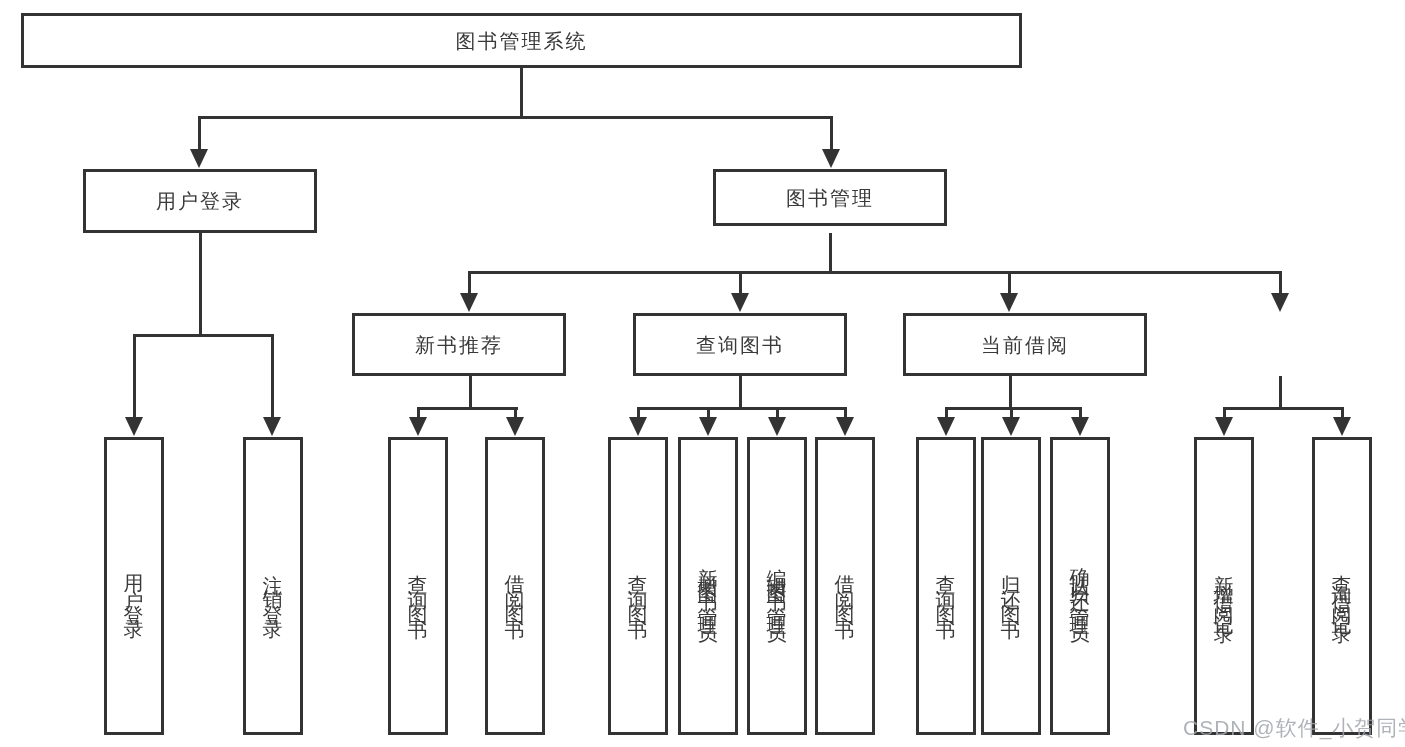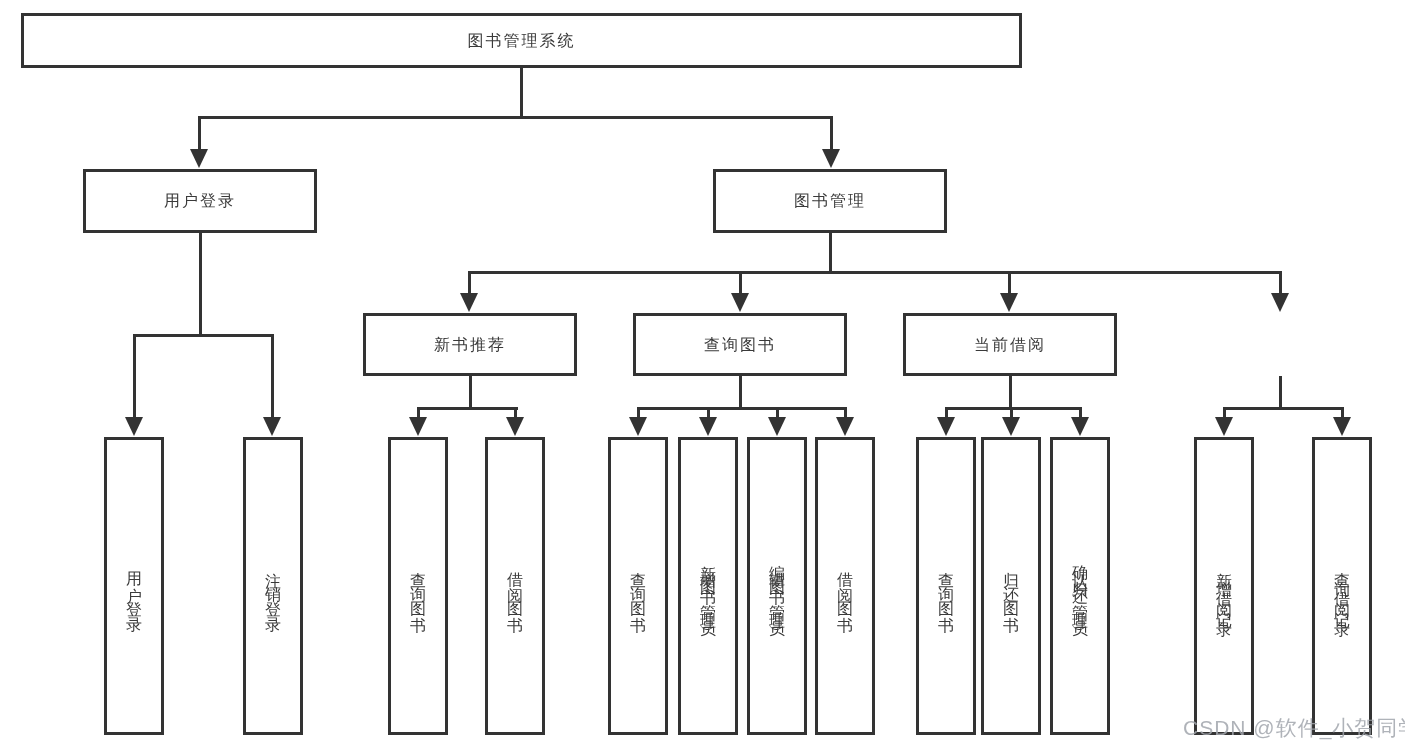--- a/index.html
+++ b/index.html
@@ -16,21 +16,21 @@
     width:1405px;height:747px;
     background:var(--bg);
     overflow:hidden;
   }
   .box{
     position:absolute;
     border:3px solid var(--line);
     background:var(--bg);
     color:var(--text);
     display:flex;align-items:center;justify-content:center;
-    font-size:16px;
+    font-size:20px;
     letter-spacing:2px;
     line-height:1;
   }
   .vbox{
     writing-mode:vertical-rl;
     text-orientation:mixed;
     display:flex;align-items:center;justify-content:center;
     letter-spacing:15px;
     padding-top:6px;
   }
@@ -69,41 +69,41 @@
   <div class="box" style="left:21px;top:13px;width:1001px;height:55px">图书管理系统</div>
 
   <div>
     <div class="line vline" style="left:519.5px;top:67px;height:50px"></div>
     <div class="line hline" style="left:197.5px;top:115.5px;width:635px"></div>
     <div class="arrow" style="left:197.5px;top:117px;height:32px"></div>
     <div class="arrow" style="left:829.5px;top:117px;height:32px"></div>
   </div>
 
   <div class="box" style="left:83px;top:169px;width:234px;height:64px">用户登录</div>
-  <div class="box" style="left:713px;top:169px;width:234px;height:64px">图书管理</div>
+  <div class="box" style="left:713px;top:169px;width:234px;height:57px">图书管理</div>
 
   <div>
     <div class="line vline" style="left:198.5px;top:233px;height:103px"></div>
     <div class="line hline" style="left:132.5px;top:333.5px;width:141px"></div>
     <div class="arrow" style="left:132.5px;top:335px;height:82px"></div>
     <div class="arrow" style="left:270.5px;top:335px;height:82px"></div>
   </div>
 
   <div>
     <div class="line vline" style="left:828.5px;top:233px;height:41px"></div>
     <div class="line hline" style="left:467.5px;top:270.5px;width:814px"></div>
     <div class="arrow" style="left:467.5px;top:272px;height:21px"></div>
     <div class="arrow" style="left:738.5px;top:272px;height:21px"></div>
     <div class="arrow" style="left:1007.5px;top:272px;height:21px"></div>
     <div class="arrow" style="left:1278.5px;top:272px;height:21px"></div>
   </div>
 
-  <div class="box" style="left:363px;top:313px;width:214px;height:63px">新书推荐</div>
+  <div class="box" style="left:352px;top:313px;width:214px;height:63px">新书推荐</div>
   <div class="box" style="left:633px;top:313px;width:214px;height:63px">查询图书</div>
-  <div class="box" style="left:903px;top:313px;width:214px;height:63px">当前借阅</div>
+  <div class="box" style="left:903px;top:313px;width:244px;height:63px">当前借阅</div>
 
   <div>
     <div class="line vline" style="left:468.5px;top:376px;height:33px"></div>
     <div class="line hline" style="left:416.5px;top:406.5px;width:101px"></div>
     <div class="arrow" style="left:416.5px;top:408px;height:9px"></div>
     <div class="arrow" style="left:513.5px;top:408px;height:9px"></div>
   </div>
 
   <div>
     <div class="line vline" style="left:738.5px;top:376px;height:33px"></div>

